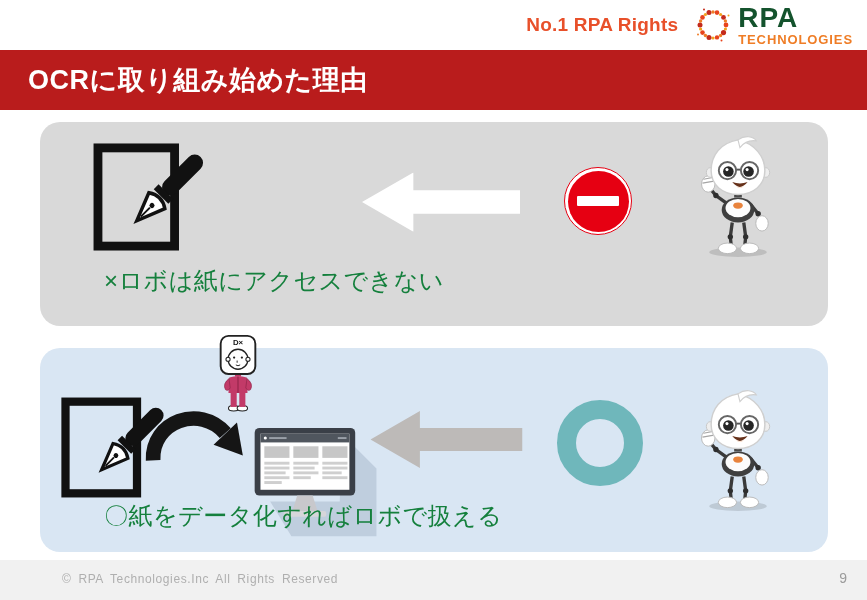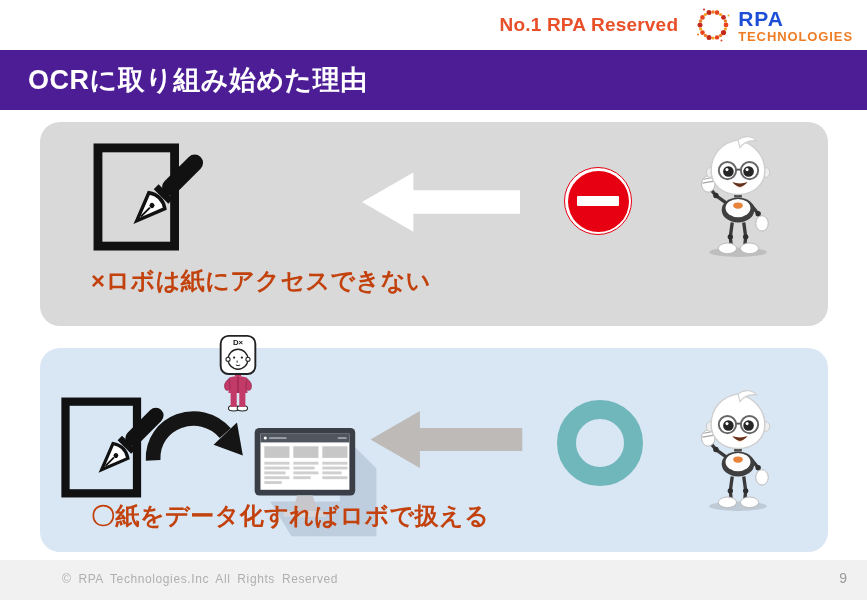--- a/index.html
+++ b/index.html
@@ -9,35 +9,35 @@
     background:#ffffff; overflow:hidden;
   }
   
   .brand-row {
     position:absolute; top:0; right:14px; height:50px;
     display:flex; align-items:center; gap:16px;
   }
   .tagline { font-size:19px; font-weight:600; color:#E8502A; letter-spacing:.2px; }
   .logo { display:flex; align-items:center; gap:6px; }
   .logo-text { display:flex; flex-direction:column; line-height:1; }
-  .logo-name { font-size:21px; font-weight:800; color:#1d4ed8; letter-spacing:1px; }
+  .logo-name { font-size:28px; font-weight:800; color:#14532d; letter-spacing:1px; }
   .logo-sub  { font-size:13px; font-weight:600; color:#EF7D26; letter-spacing:.9px; margin-top:1px; }
   
   .title-bar {
     position:absolute; top:50px; left:0; width:867px; height:60px;
-    background:#4c1d95; display:flex; align-items:center; padding-left:28px;
+    background:#b91c1c; display:flex; align-items:center; padding-left:28px;
   }
   .title-bar h1 { color:#ffffff; font-size:27px; font-weight:800; letter-spacing:.5px; }
   
   .panel { position:absolute; left:40px; width:788px; height:204px; border-radius:20px; }
   .panel-gray { top:122px; background:#D9D9D9; }
   .panel-blue { top:348px; background:#D9E6F3;text-align:right; }
   .caption {
-    position:absolute; left:51px; font-size:24px; font-weight:700;
-    color:#c2410c; letter-spacing:.5px; white-space:nowrap;
+    position:absolute; left:64px; font-size:24px; font-weight:400;
+    color:#15803d; letter-spacing:.5px; white-space:nowrap;
   }
   .panel-gray .caption { top:143px; }
   .panel-blue .caption { top:152px; }
   
   .abs { position:absolute; }
   
   .sign-outer {
     position:absolute; left:524px; top:45px; width:68px; height:68px;
     border-radius:50%; background:#ffffff; border:1.5px solid #E60012;
   }
@@ -113,21 +113,21 @@
         <circle cx="61" cy="39" r="5.5" fill="#262626"></circle>
         <circle cx="38.5" cy="37" r="1.6" fill="#fff"></circle>
         <circle cx="59.5" cy="37" r="1.6" fill="#fff"></circle>
         <path d="M44 50 Q52 60 60 50 Q52 53 44 50 Z" fill="#66311a"></path>
         <path d="M47.5 54 Q52 57.5 56.5 54 Q52 56.5 47.5 54 Z" fill="#ef9558"></path>
       </symbol>
     </defs>
   </svg>
 
   <div class="brand-row">
-    <span class="tagline">No.1 RPA Reserved</span>
+    <span class="tagline">No.1 RPA Rights</span>
     <div class="logo">
       <svg width="38" height="38" viewBox="0 0 38 38">
         <g>
           <circle cx="32" cy="19" r="2.4" fill="#E8431C"></circle>
             <circle cx="31.4" cy="23" r="1.6" fill="#F2A31B"></circle>
           <circle cx="29.5" cy="26.6" r="2.6" fill="#C42A1B"></circle>
             <circle cx="26.6" cy="29.5" r="1.7" fill="#EF7D26"></circle>
           <circle cx="23" cy="31.4" r="2.2" fill="#E8431C"></circle>
             <circle cx="19" cy="32" r="1.6" fill="#F2A31B"></circle>
           <circle cx="15" cy="31.4" r="2.5" fill="#C42A1B"></circle>

